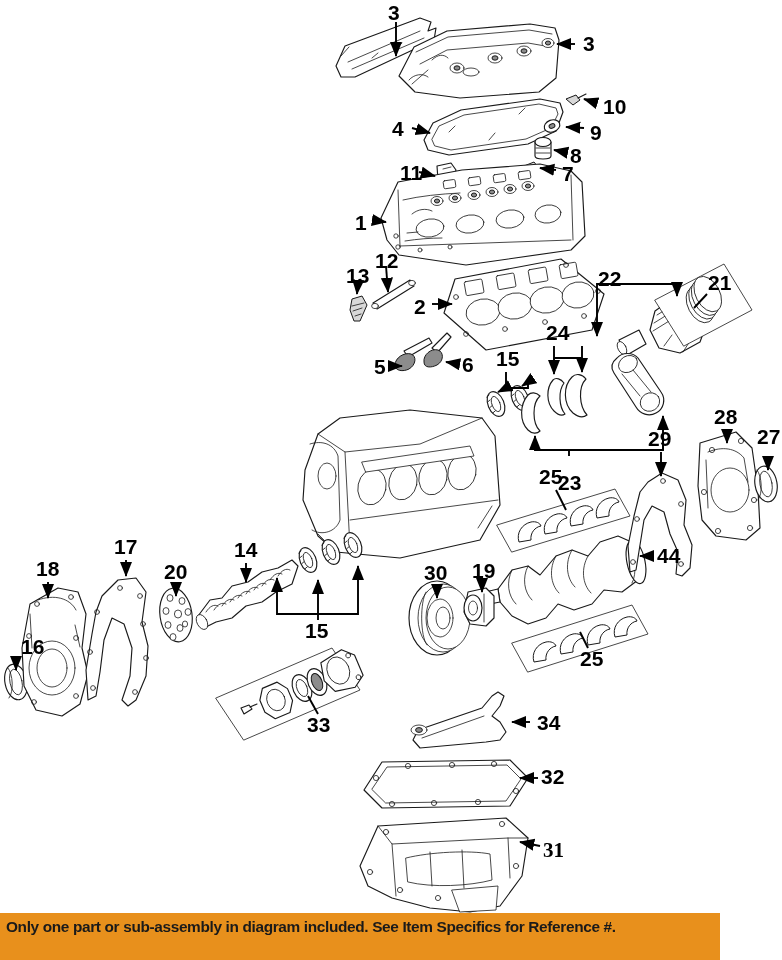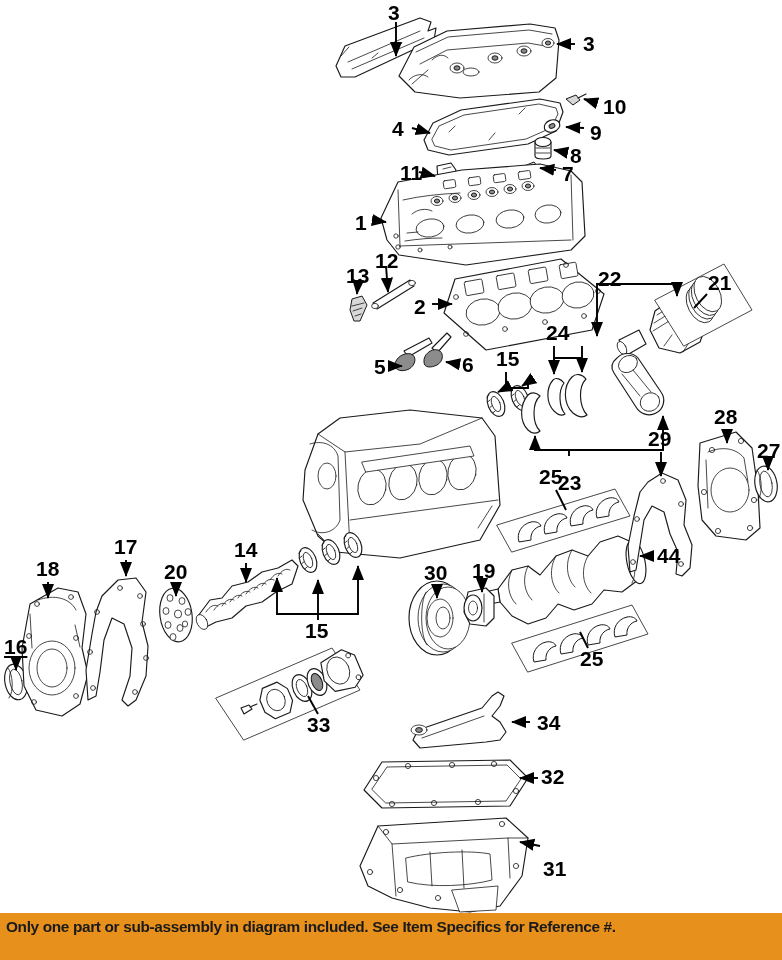--- a/index.html
+++ b/index.html
@@ -26,21 +26,21 @@
   }
   #diagram-canvas svg {
     display: block;
     width: 782px;
     height: 913px;
   }
   .footer-banner {
     position: absolute;
     left: 0;
     top: 913px;
-    width: 782px;
+    width: 720px;
     height: 47px;
     background: #e8901c;
     box-sizing: border-box;
     padding: 3px 6px 0 6px;
   }
   .footer-line {
     display: block;
     color: #1a1a1a;
     font-family: "Liberation Sans", sans-serif;
     font-weight: bold;
@@ -629,34 +629,34 @@
   <div class="lbl" style="left:414px; top:296px;">2</div>
   <div class="lbl" style="left:598px; top:268px;">22</div>
   <div class="lbl" style="left:708px; top:272px;">21</div>
   <div class="lbl" style="left:546px; top:322px;">24</div>
   <div class="lbl" style="left:374px; top:356px;">5</div>
   <div class="lbl" style="left:462px; top:354px;">6</div>
   <div class="lbl" style="left:496px; top:348px;">15</div>
   <div class="lbl" style="left:558px; top:436px;margin-top:36px;">23</div>
   <div class="lbl" style="left:714px; top:406px;">28</div>
   <div class="lbl" style="left:648px; top:428px;">29</div>
-  <div class="lbl" style="left:757px; top:440px;">27</div>
+  <div class="lbl" style="left:757px; top:426px;">27</div>
   <div class="lbl" style="left:539px; top:466px;">25</div>
   <div class="lbl" style="left:657px; top:545px;">44</div>
   <div class="lbl" style="left:114px; top:536px;">17</div>
   <div class="lbl" style="left:234px; top:539px;">14</div>
   <div class="lbl" style="left:36px;  top:558px;">18</div>
   <div class="lbl" style="left:164px; top:561px;">20</div>
   <div class="lbl" style="left:424px; top:562px;">30</div>
   <div class="lbl" style="left:472px; top:560px;">19</div>
-  <div class="lbl" style="left:4px;   top:636px;text-decoration:underline;">16</div>
+  <div class="lbl" style="left:21px;   top:636px;">16</div>
   <div class="lbl" style="left:305px; top:620px;">15</div>
   <div class="lbl" style="left:580px; top:648px;">25</div>
   <div class="lbl" style="left:307px; top:714px;">33</div>
   <div class="lbl" style="left:537px; top:712px;">34</div>
   <div class="lbl" style="left:541px; top:766px;">32</div>
-  <div class="lbl" style="left:543px; top:858px;">31</div>
+  <div class="lbl" style="left:543px; top:840px;font-family:Liberation Serif, serif;">31</div>
 
   <div class="footer-banner">
     <span class="footer-line">Only one part or sub-assembly in diagram included. See Item Specifics for Reference #.</span>
   </div>
 
 </div>
 
 </body></html>

